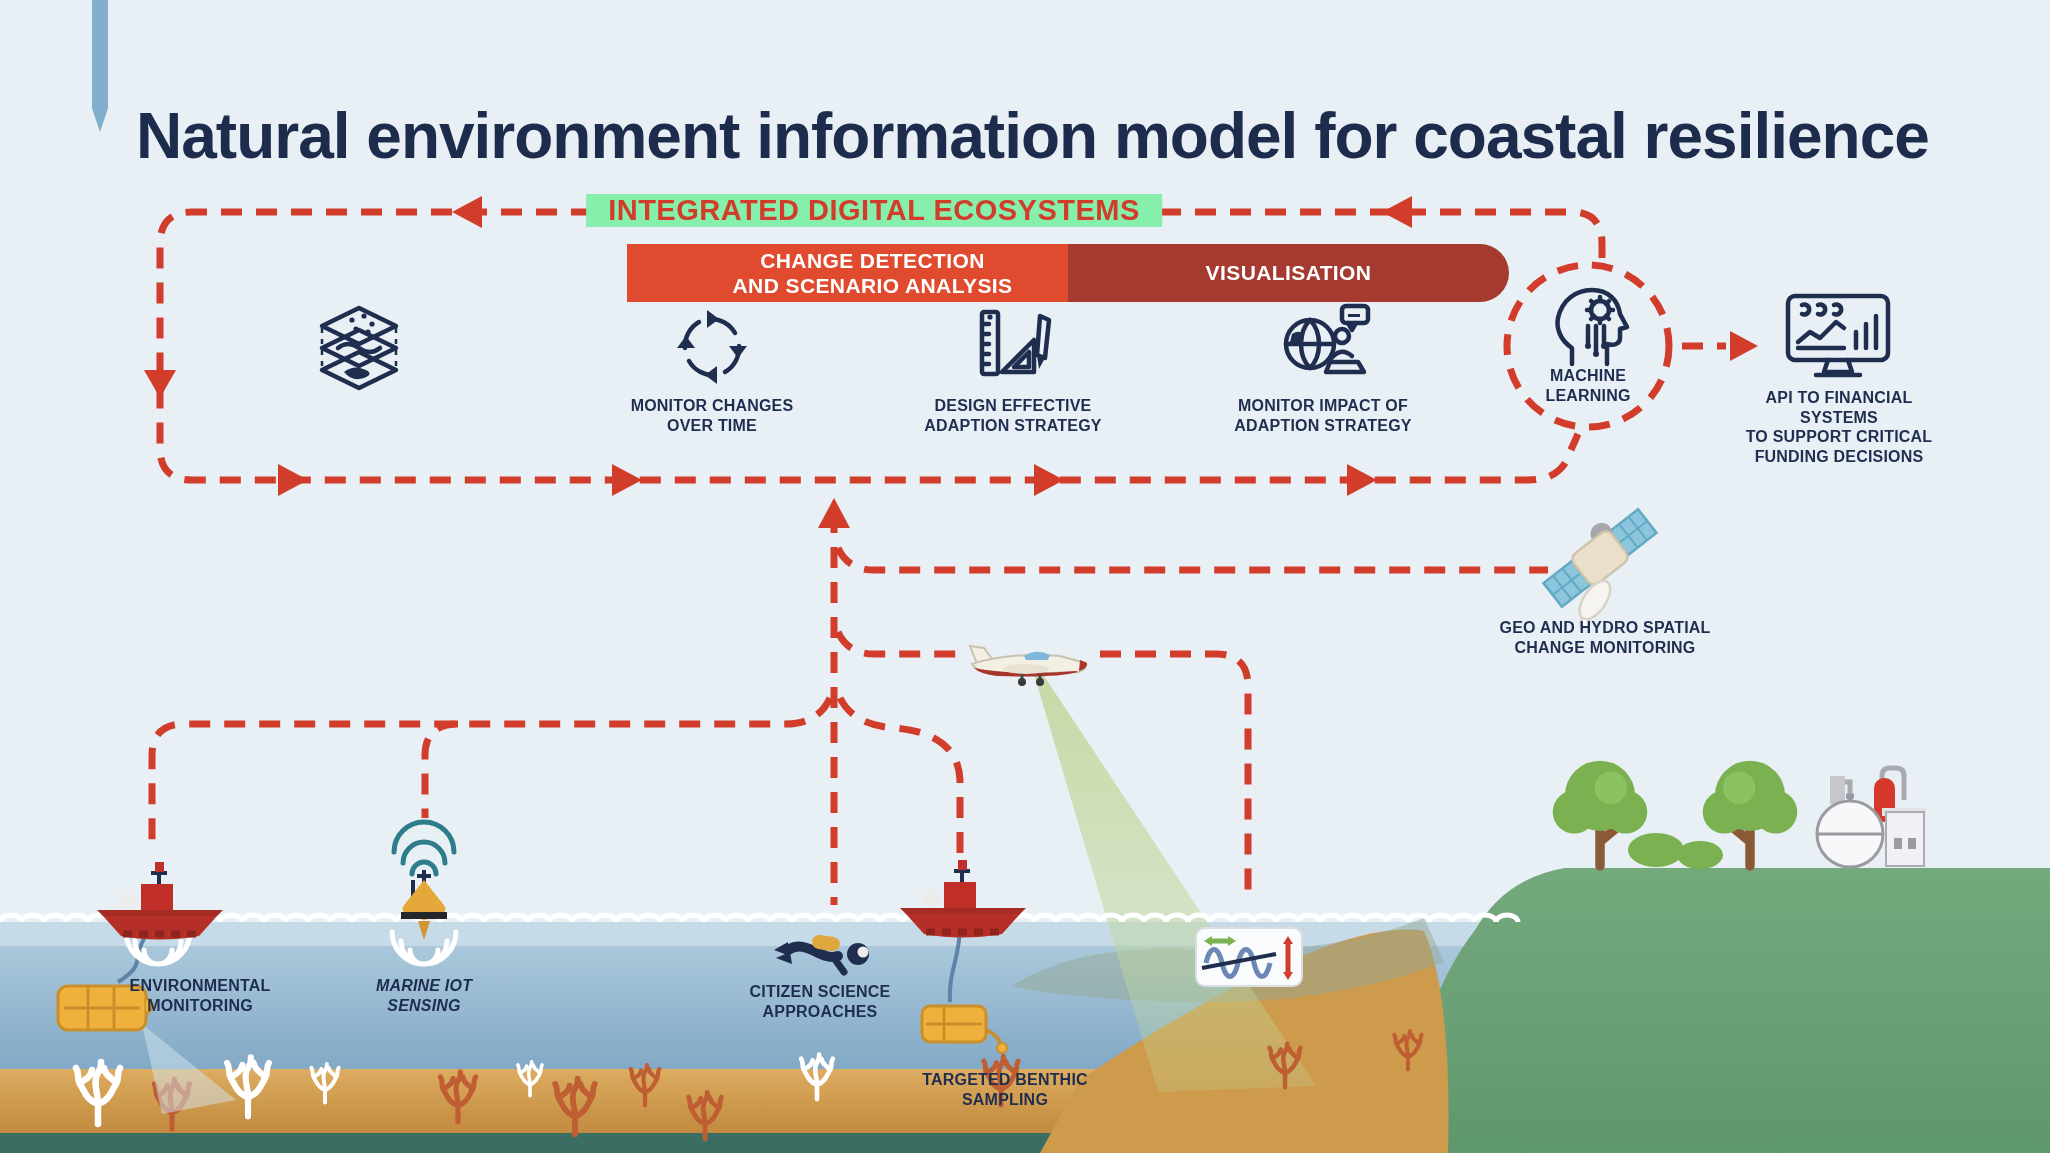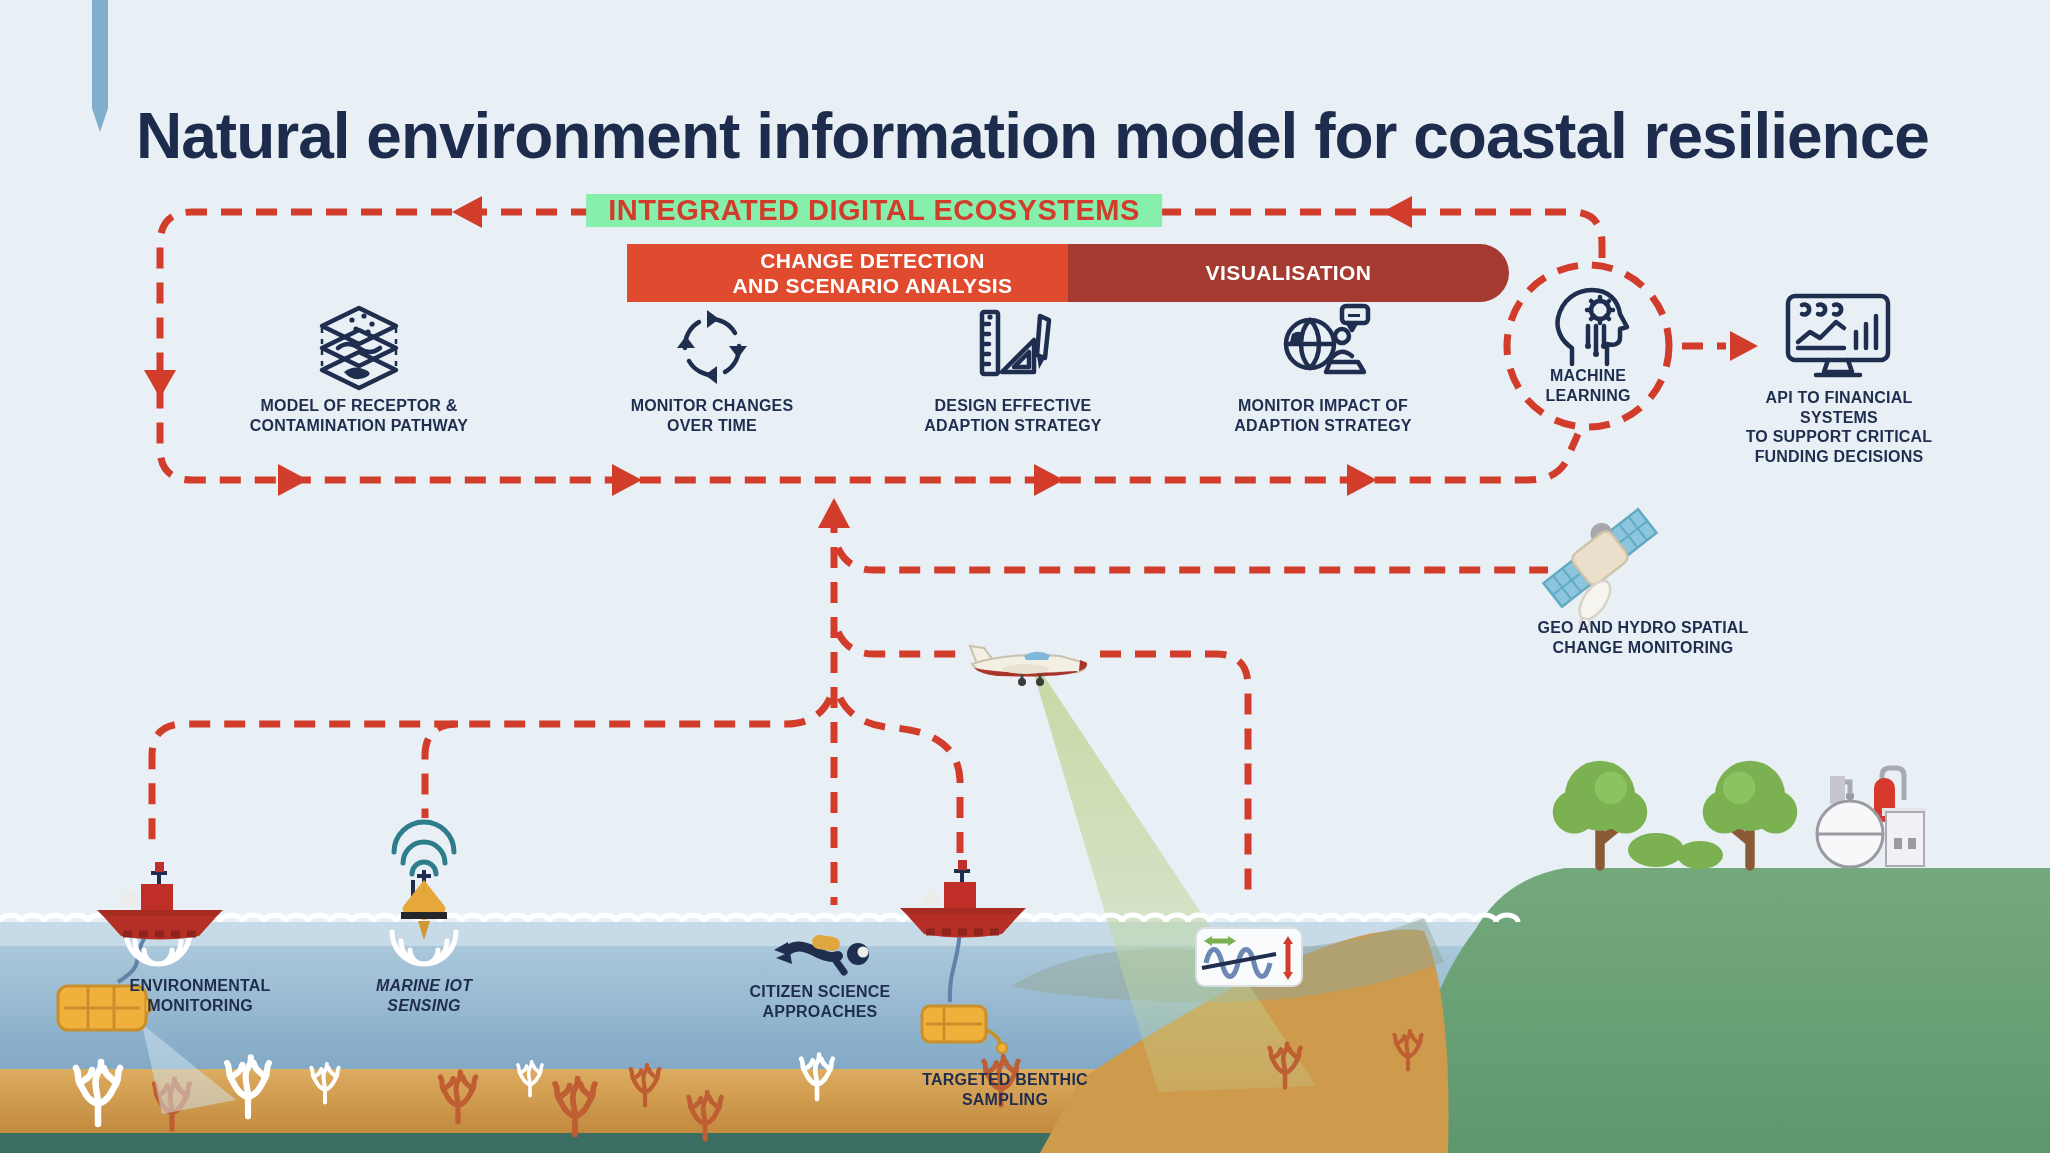--- a/index.html
+++ b/index.html
@@ -331,36 +331,34 @@
 
 <div class="accent-bar"></div>
 <h1 class="title">Natural environment information model for coastal resilience</h1>
 
 <div class="idx-header">INTEGRATED DIGITAL ECOSYSTEMS</div>
 
 <div class="phase p1" style="background: rgb(224, 75, 47);">CHANGE DETECTION
 AND SCENARIO ANALYSIS</div>
 <div class="phase p2" style="background: rgb(165, 58, 48);">VISUALISATION</div>
 
-<div class="lbl" style="left:359px;top:396px;">MODEL OF RECEPTOR &amp;
-CONTAMINATION PATHWAY</div>
 <div class="lbl" style="left:712px;top:396px;">MONITOR CHANGES
 OVER TIME</div>
 <div class="lbl" style="left:1013px;top:396px;">DESIGN EFFECTIVE
 ADAPTION STRATEGY</div>
 <div class="lbl" style="left:1323px;top:396px;">MONITOR IMPACT OF
 ADAPTION STRATEGY</div>
 
 <div class="lbl" style="left:1588px;top:366px;">MACHINE
 LEARNING</div>
 <div class="lbl" style="left:1839px;top:388px;">API TO FINANCIAL SYSTEMS
 TO SUPPORT CRITICAL
 FUNDING DECISIONS</div>
 
-<div class="lbl" style="left:1605px;top:618px;margin-left:38px;">GEO AND HYDRO SPATIAL
+<div class="lbl" style="left:1605px;top:618px;">GEO AND HYDRO SPATIAL
 CHANGE MONITORING</div>
 <div class="lbl" style="left:200px;top:976px;">ENVIRONMENTAL
 MONITORING</div>
 <div class="lbl" style="left:424px;top:976px;font-style:italic;">MARINE IOT
 SENSING</div>
 <div class="lbl" style="left:820px;top:982px;">CITIZEN SCIENCE
 APPROACHES</div>
 <div class="lbl" style="left:1005px;top:1070px;">TARGETED BENTHIC
 SAMPLING</div>
 

